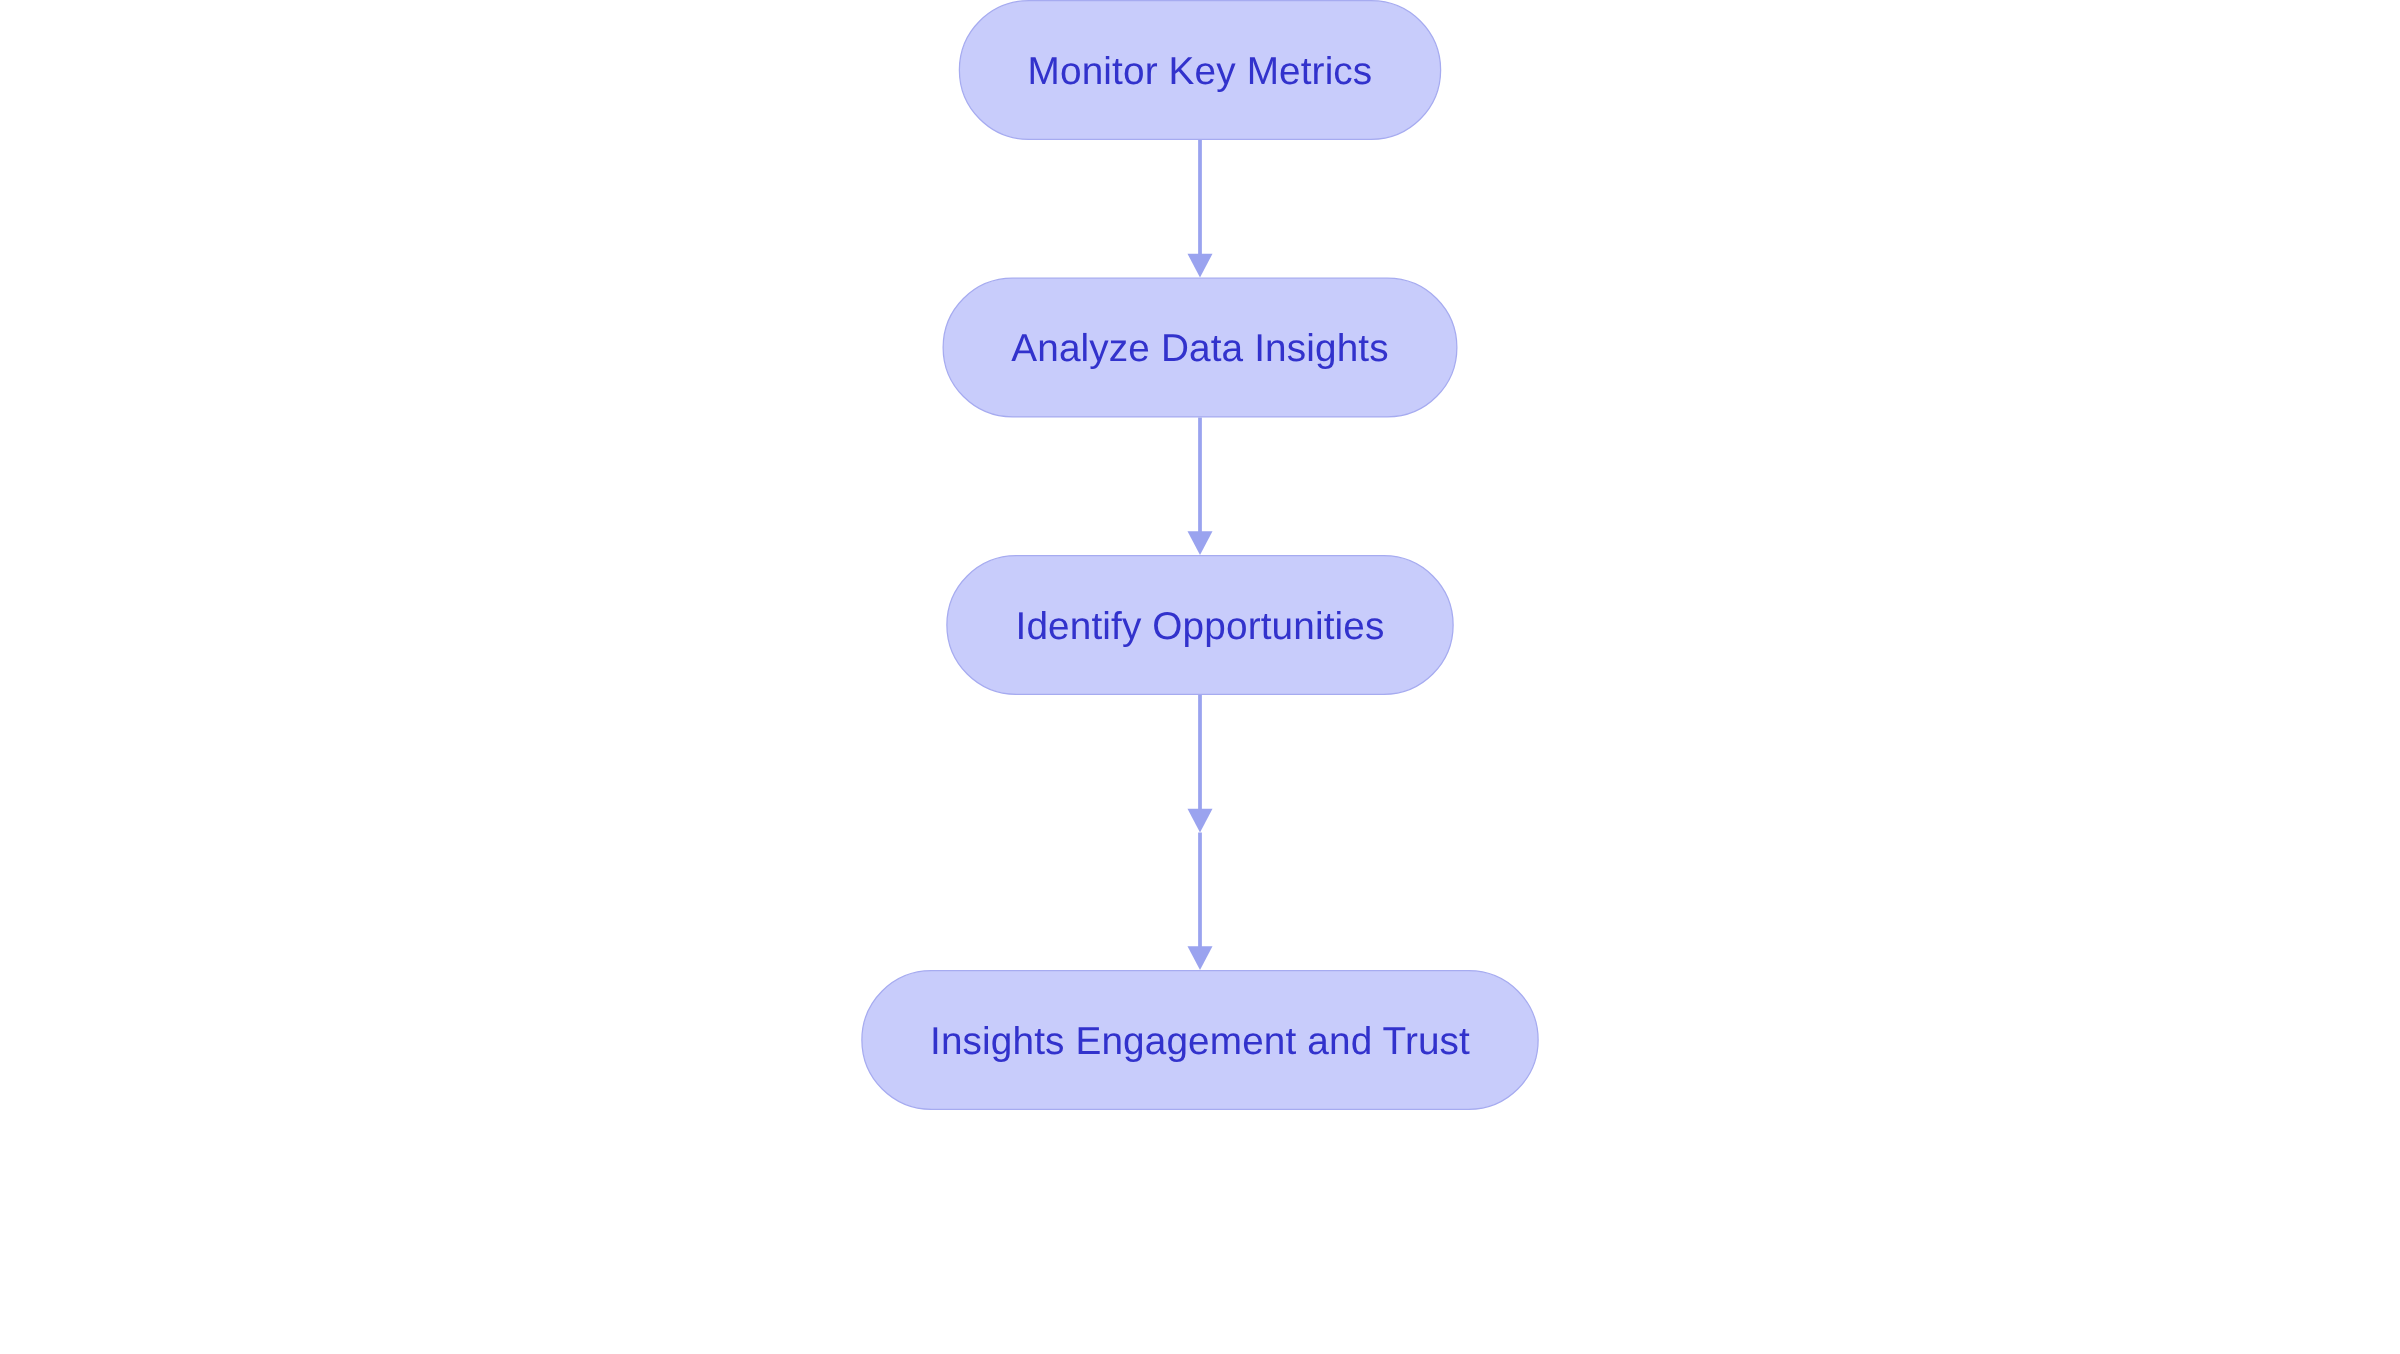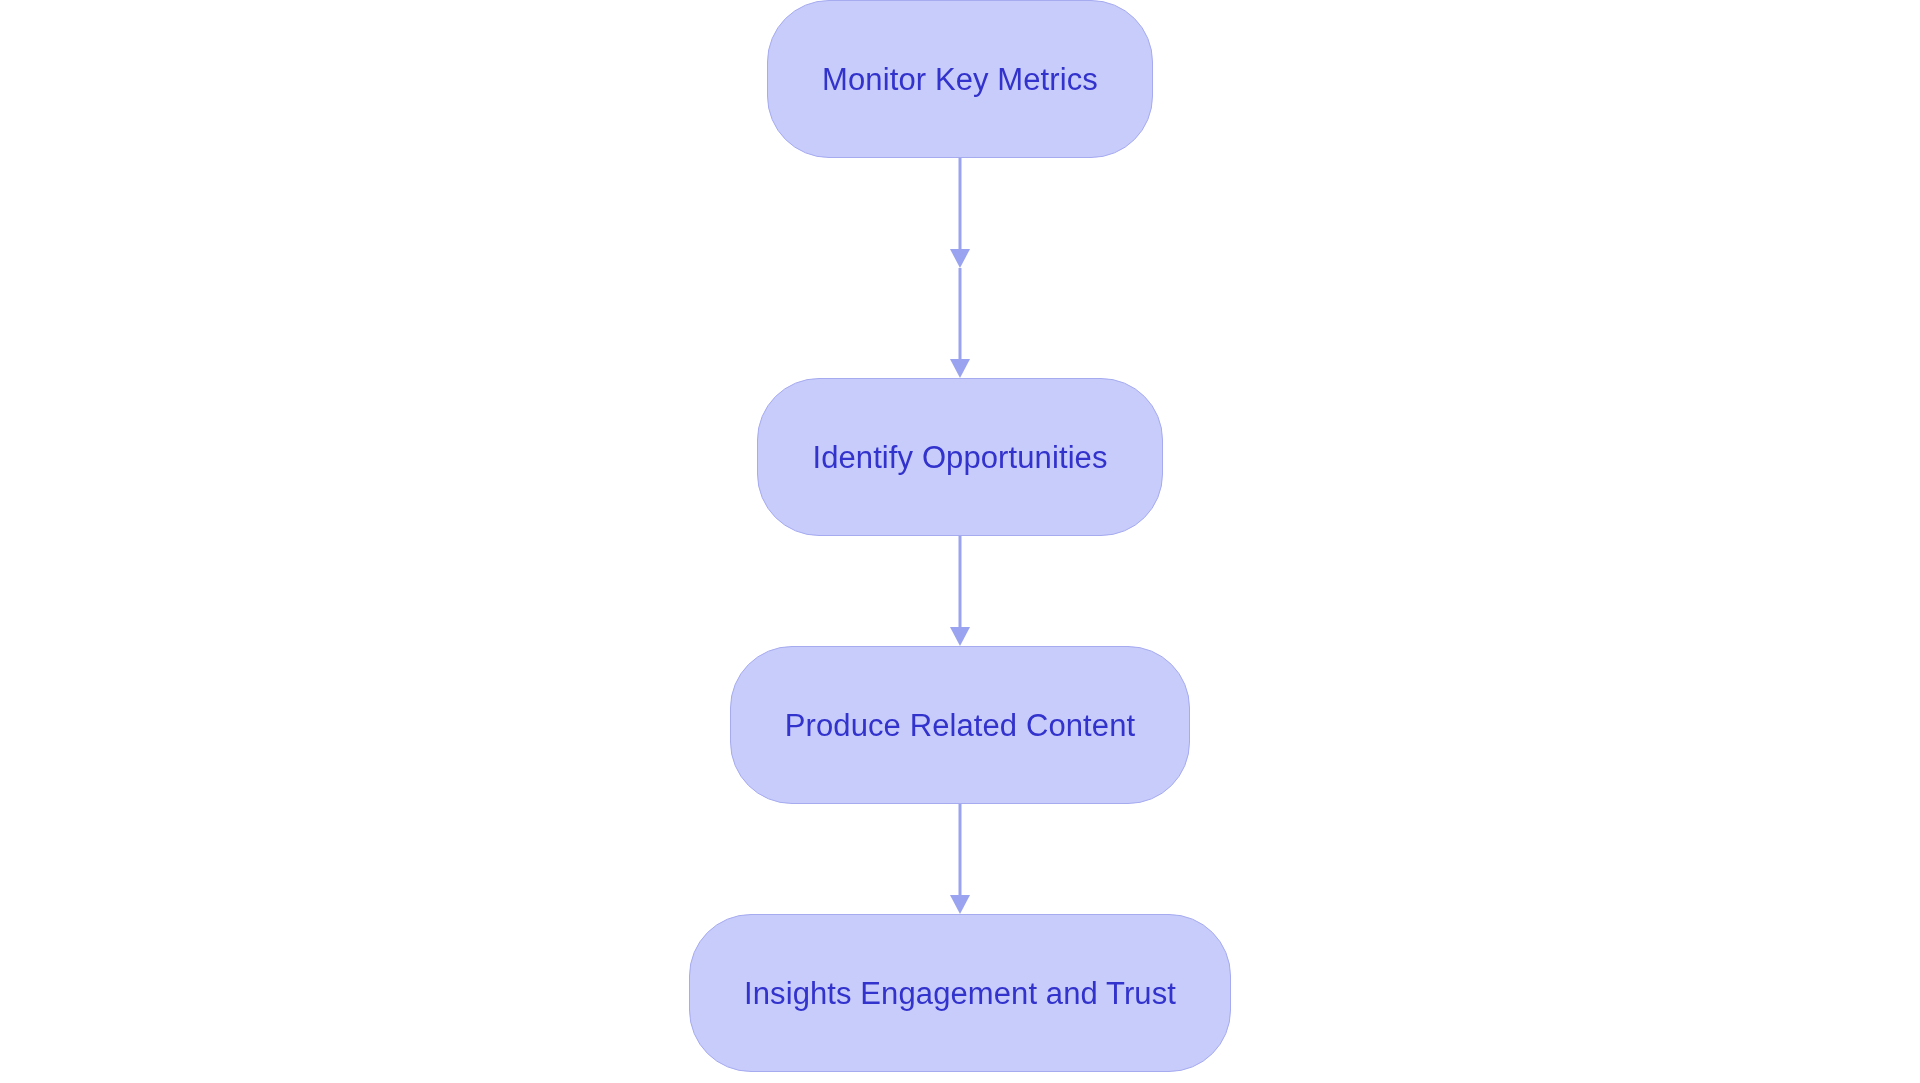--- a/index.html
+++ b/index.html
@@ -19,21 +19,21 @@
     width: 1920px;
     height: 1083px;
     background: #ffffff;
     display: flex;
     flex-direction: column;
     align-items: center;
   }
 
   .flow-node {
     box-sizing: border-box;
-    height: 158px;
+    height: 112px;
     border-radius: 62px;
     background: #c8ccfb;
     border: 1.6px solid #a6abf0;
     display: flex;
     align-items: center;
     justify-content: center;
     padding: 0 54px;
     flex-shrink: 0;
   }
 
@@ -80,42 +80,42 @@
     <span class="flow-node-label">Monitor Key Metrics</span>
   </div>
 
   <div class="flow-connector">
     <svg viewBox="0 0 24 110" xmlns="http://www.w3.org/2000/svg" aria-hidden="true">
       <line class="connector-line" x1="12" y1="0" x2="12" y2="92"></line>
       <polygon class="connector-head" points="2,91 22,91 12,110"></polygon>
     </svg>
   </div>
 
+  <div class="flow-node">
+    <span class="flow-node-label">Analyze Data Insights</span>
+  </div>
 
   <div class="flow-connector">
     <svg viewBox="0 0 24 110" xmlns="http://www.w3.org/2000/svg" aria-hidden="true">
       <line class="connector-line" x1="12" y1="0" x2="12" y2="92"></line>
       <polygon class="connector-head" points="2,91 22,91 12,110"></polygon>
     </svg>
   </div>
 
   <div class="flow-node">
     <span class="flow-node-label">Identify Opportunities</span>
   </div>
 
   <div class="flow-connector">
     <svg viewBox="0 0 24 110" xmlns="http://www.w3.org/2000/svg" aria-hidden="true">
       <line class="connector-line" x1="12" y1="0" x2="12" y2="92"></line>
       <polygon class="connector-head" points="2,91 22,91 12,110"></polygon>
     </svg>
   </div>
 
-  <div class="flow-node">
-    <span class="flow-node-label">Produce Related Content</span>
-  </div>
 
   <div class="flow-connector">
     <svg viewBox="0 0 24 110" xmlns="http://www.w3.org/2000/svg" aria-hidden="true">
       <line class="connector-line" x1="12" y1="0" x2="12" y2="92"></line>
       <polygon class="connector-head" points="2,91 22,91 12,110"></polygon>
     </svg>
   </div>
 
   <div class="flow-node">
     <span class="flow-node-label">Insights Engagement and Trust</span>

